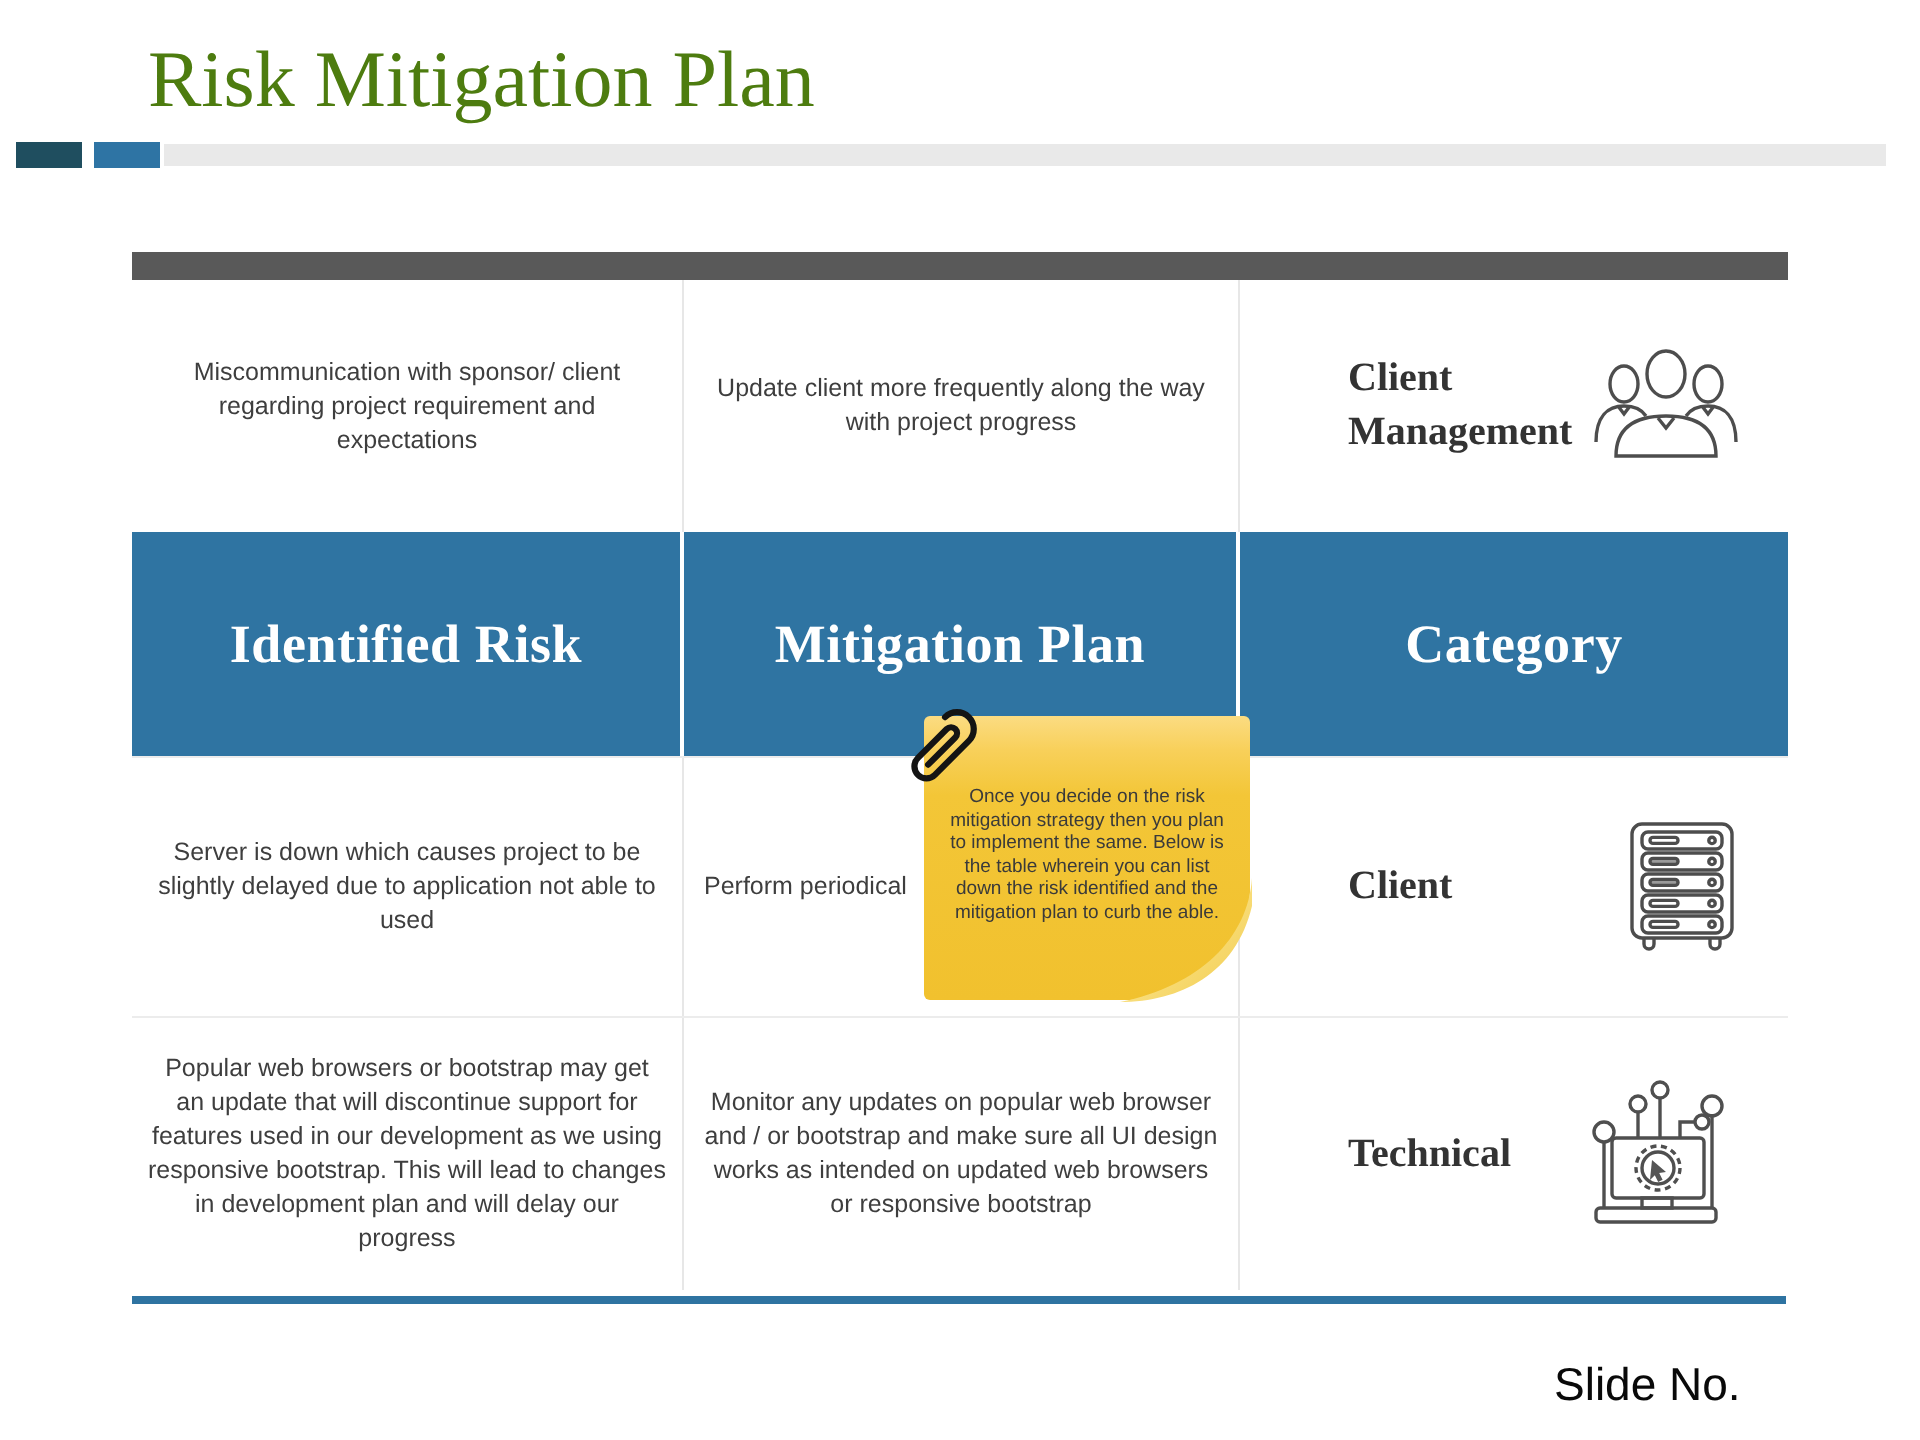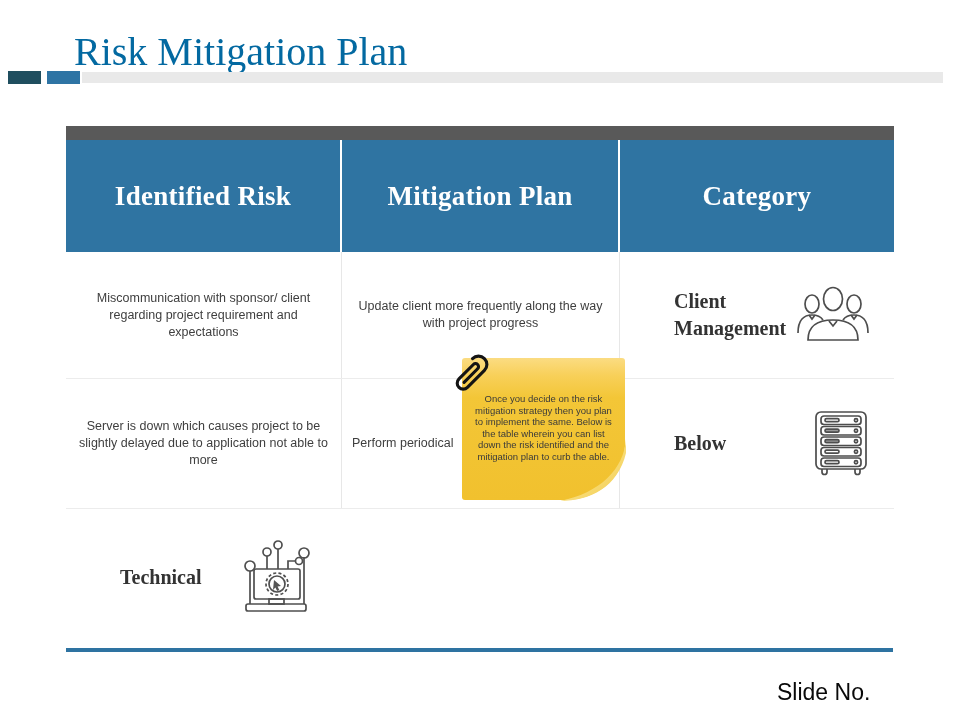--- a/index.html
+++ b/index.html
@@ -1,21 +1,21 @@
 <!DOCTYPE html>
 <html><head>
 <meta charset="utf-8">
 <style>
   html,body{margin:0;padding:0;background:#ffffff;}
   body{width:960px;height:720px;font-family:"Liberation Sans",sans-serif;}
   .slide{position:relative;width:960px;height:720px;background:#ffffff;overflow:hidden;}
 
   
-  .title{position:absolute;left:74px;top:28px;font-family:"Liberation Serif",serif;
-         font-size:40px;color:#0369a1;font-weight:400;white-space:nowrap;}
+  .title{position:absolute;left:74px;top:16px;font-family:"Liberation Serif",serif;
+         font-size:40px;color:#4d7c0f;font-weight:400;white-space:nowrap;}
   .sq1{position:absolute;left:8px;top:71px;width:33px;height:13px;background:#1F4E5F;}
   .sq2{position:absolute;left:47px;top:71px;width:33px;height:13px;background:#2E74A4;}
   .grayline{position:absolute;left:82px;top:72px;width:861px;height:11px;background:#E9E9E9;}
 
   
   .table{position:absolute;left:66px;top:126px;width:828px;}
   .topbar{height:14px;background:#595959;}
   .grid{display:grid;grid-template-columns:276px 278px 274px;}
   .th{height:112px;background:#2F74A2;color:#ffffff;font-family:"Liberation Serif",serif;
       font-weight:700;font-size:27px;display:flex;align-items:center;justify-content:center;
@@ -53,26 +53,20 @@
 <div class="slide">
 
   <div class="title">Risk Mitigation Plan</div>
   <div class="sq1"></div>
   <div class="sq2"></div>
   <div class="grayline"></div>
 
   <div class="table">
     <div class="topbar"></div>
 
-    <div class="grid">
-      <div class="th gap">Identified Risk</div>
-      <div class="th gap">Mitigation Plan</div>
-      <div class="th">Category</div>
-    </div>
-
     <div class="grid row r1">
       <div class="cell vsep">Miscommunication with sponsor/ client regarding project  requirement and expectations</div>
       <div class="cell vsep">Update client more frequently along the way with project progress</div>
       <div class="cat">
         <div class="label">Client Management</div>
         <svg class="icon" width="74" height="58" viewBox="0 0 74 58">
           <g fill="none" stroke="#4d4d4d" stroke-width="1.7">
             <ellipse cx="16" cy="18" rx="7" ry="9"></ellipse>
             <path d="M2,47 C2,34 8,29 16,29 C21,29 25,31 27,34"></path>
             <path d="M13,29 l3,4 l3,-4"></path>
@@ -80,25 +74,31 @@
             <path d="M72,47 C72,34 66,29 58,29 C53,29 49,31 47,34"></path>
             <path d="M55,29 l3,4 l3,-4"></path>
             <ellipse cx="37" cy="13" rx="9.5" ry="11.5" fill="#ffffff"></ellipse>
             <path d="M12,54 Q12,34 37,34 Q62,34 62,54 Z" fill="#ffffff"></path>
             <path d="M33,35 l4,5 l4,-5"></path>
           </g>
         </svg>
       </div>
     </div>
 
+    <div class="grid">
+      <div class="th gap">Identified Risk</div>
+      <div class="th gap">Mitigation Plan</div>
+      <div class="th">Category</div>
+    </div>
+
     <div class="grid row sep r2">
-      <div class="cell vsep">Server is down which causes project to be slightly delayed due to application not able to more</div>
+      <div class="cell vsep">Server is down which causes project to be slightly delayed due to application not able to used</div>
       <div class="cell vsep plan-left">Perform periodical</div>
       <div class="cat">
-        <div class="label">Below</div>
+        <div class="label">Client</div>
         <svg class="icon" width="58" height="68" viewBox="0 0 58 68">
           <g fill="none" stroke="#4d4d4d" stroke-width="1.7">
             <rect x="4" y="2" width="50" height="57" rx="5"></rect>
             <rect x="9" y="6" width="40" height="8.5" rx="3"></rect>
             <rect x="9" y="16.5" width="40" height="8.5" rx="3"></rect>
             <rect x="9" y="27" width="40" height="8.5" rx="3"></rect>
             <rect x="9" y="37.5" width="40" height="8.5" rx="3"></rect>
             <rect x="9" y="48" width="40" height="8.5" rx="3"></rect>
             <rect x="13" y="8.7" width="14" height="3" rx="1.5"></rect>
             <rect x="13" y="19.2" width="14" height="3" rx="1.5" fill="#9a9a9a"></rect>
@@ -111,20 +111,22 @@
               <circle cx="44" cy="41.7" r="1.6"></circle>
             <circle cx="44" cy="52.2" r="1.6"></circle>
             <path d="M10,59 v3 a2.5,2.5 0 0 0 5,0 v-3"></path>
             <path d="M43,59 v3 a2.5,2.5 0 0 0 5,0 v-3"></path>
           </g>
         </svg>
       </div>
     </div>
 
     <div class="grid row sep r3">
+      <div class="cell vsep">Popular web browsers or bootstrap may get an update that will discontinue support for features used in our development as we using responsive bootstrap. This will lead to changes in development plan and will delay our progress</div>
+      <div class="cell vsep">Monitor any updates on popular web browser and / or bootstrap and make sure all UI design works as intended on updated web browsers or responsive bootstrap</div>
       <div class="cat">
         <div class="label">Technical</div>
         <svg class="icon" width="84" height="78" viewBox="0 0 84 78">
           <g fill="none" stroke="#4f4f4f" stroke-width="1.7">
             <path d="M16,66 v-33"></path>
               <circle cx="16" cy="28" r="5"></circle>
             <path d="M70,66 v-47"></path>
               <circle cx="70" cy="15" r="5"></circle>
             <path d="M33,31 v-13"></path>
               <circle cx="33" cy="14" r="4"></circle>

